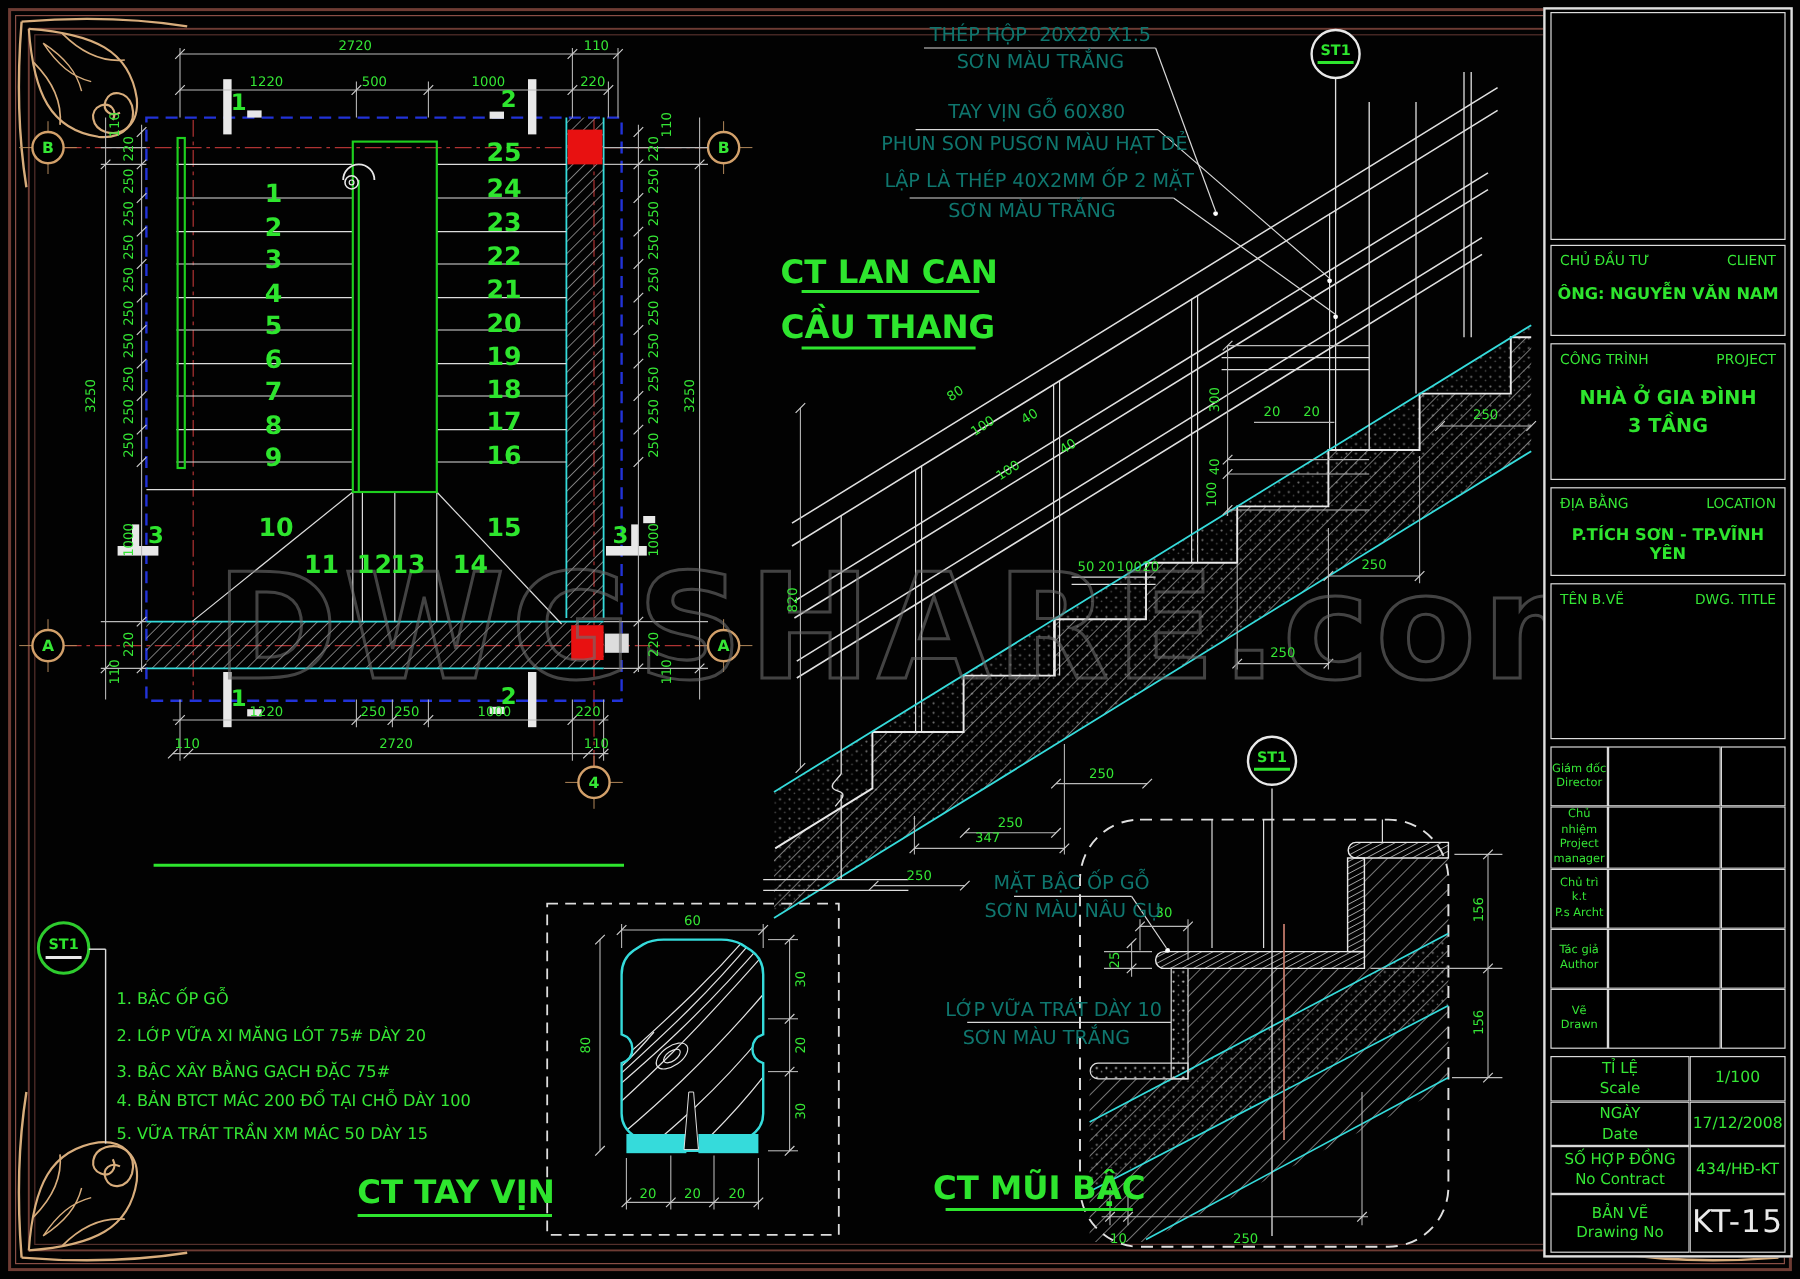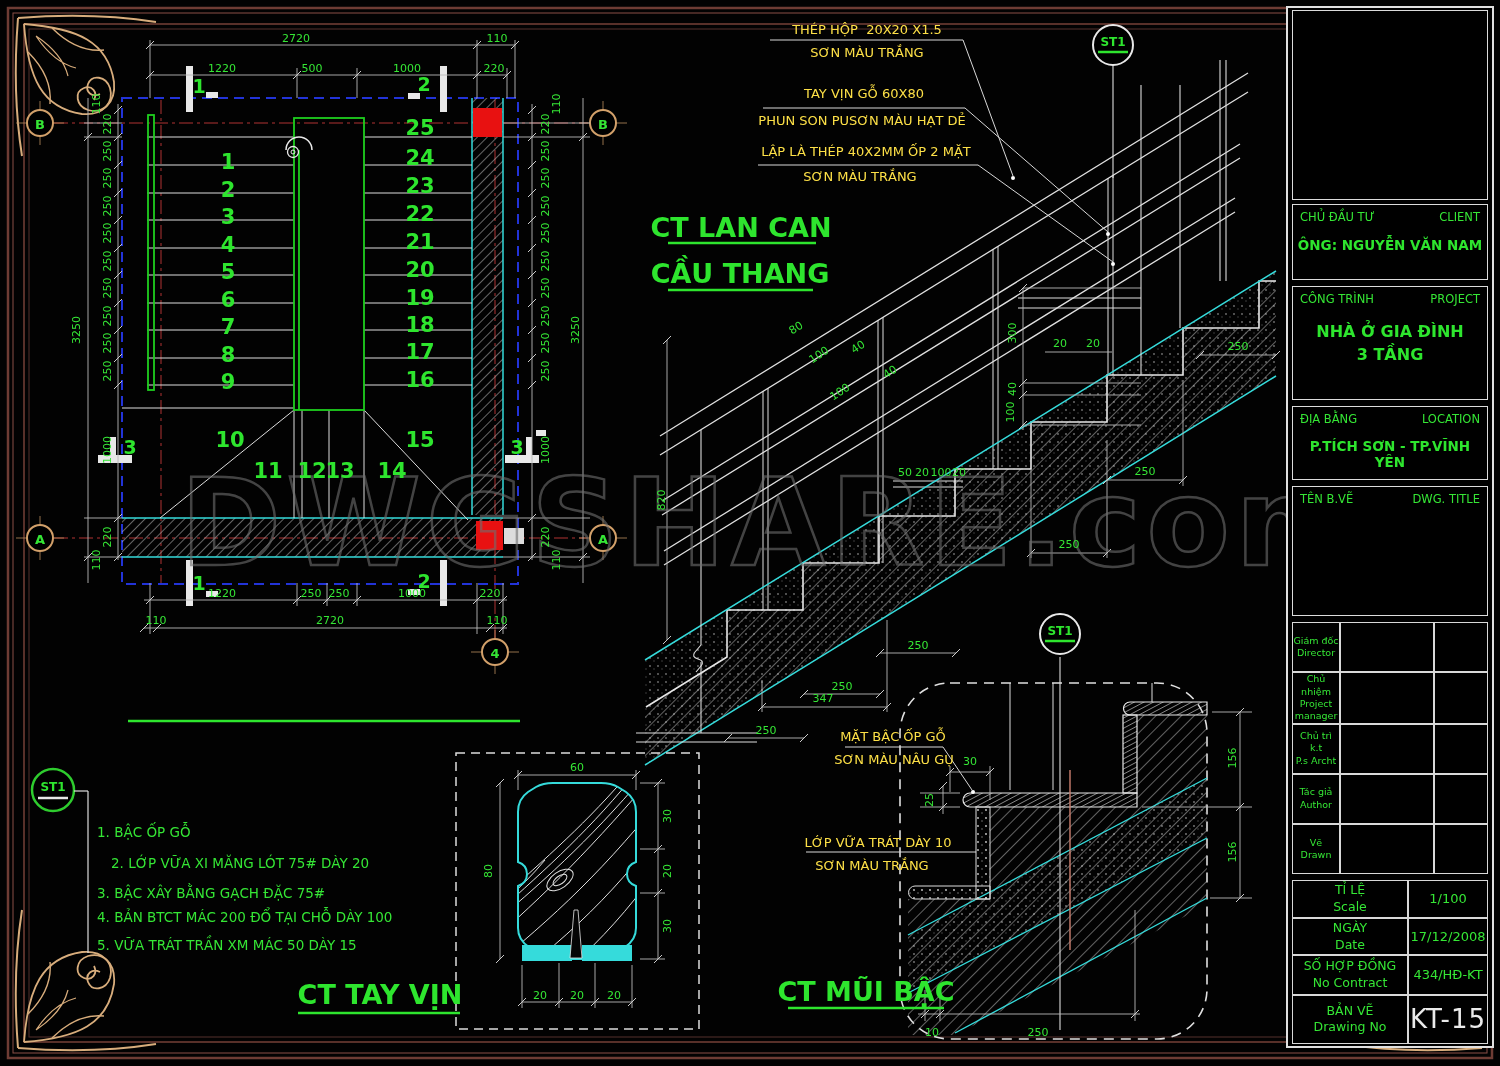--- a/index.html
+++ b/index.html
@@ -3,21 +3,21 @@
 <meta charset="utf-8">
 <style>
   html,body{margin:0;padding:0;background:#000;width:1500px;height:1066px;overflow:hidden;}
   #stage{position:relative;width:1500px;height:1066px;background:#020202;font-family:"DejaVu Sans",sans-serif;}
   svg{position:absolute;left:0;top:0;}
   .lbl{position:absolute;white-space:pre;transform:translate(-50%,-50%);line-height:1;pointer-events:none;}
   .dim{color:#35e635;font-size:11px;}
   .num{color:#2ee52e;font-size:21px;font-weight:bold;}
   .mark{color:#2ee52e;font-size:19px;font-weight:bold;}
   .grid{color:#35e635;font-size:13px;font-weight:bold;}
-  .ann{color:#fde047;font-size:13px;}
+  .ann{color:#0f766e;font-size:16px;}
   .note{color:#35e635;font-size:13.5px;}
   .big{color:#2ee52e;font-size:27px;font-weight:bold;}
   .bub{color:#2ee52e;font-size:12px;font-weight:bold;}
   #watermark{position:absolute;left:180px;top:452px;font-size:122px;font-weight:bold;letter-spacing:5px;
     color:rgba(0,0,0,0);-webkit-text-stroke:2.5px #6f6f6f;opacity:.6;pointer-events:none;z-index:5;}
   .labels{position:absolute;left:0;top:0;width:1500px;height:1066px;z-index:6;}
   
   #titleblock{position:absolute;left:1286px;top:6px;width:208px;height:1042px;background:#000;
     border:2px solid #e0e0e0;box-sizing:border-box;z-index:7;}
   .tb-box{position:absolute;left:4px;width:196px;border:1.5px solid #dcdcdc;background:#000;box-sizing:border-box;}
@@ -552,21 +552,21 @@
       <span class="lbl ann" style="left: 893px; top: 736px; transform: translate(-50%, -50%);">MẶT BẬC ỐP GỖ</span>
       <span class="lbl ann" style="left: 894px; top: 759px; transform: translate(-50%, -50%);">SƠN MÀU NÂU GỤ</span>
       <span class="lbl ann" style="left: 878px; top: 842px; transform: translate(-50%, -50%);">LỚP VỮA TRÁT DÀY 10</span>
       <span class="lbl ann" style="left: 872px; top: 865px; transform: translate(-50%, -50%);">SƠN MÀU TRẮNG</span>
       <span class="lbl big" style="left: 866px; top: 991px; transform: translate(-50%, -50%);">CT MŨI BẬC</span>
       <span class="lbl bub" style="left: 1060px; top: 631px; transform: translate(-50%, -50%);">ST1</span>
     </div>
 <div class="labels">
       <span class="lbl bub" style="left: 53px; top: 787px; transform: translate(-50%, -50%);">ST1</span>
       <span class="lbl note" style="left: 97px; top: 833px; transform: translate(0px, -50%);">1. BẬC ỐP GỖ</span>
-      <span class="lbl note" style="left: 111px; top: 864px; transform: translate(0px, -50%);">2. LỚP VỮA XI MĂNG LÓT 75# DÀY 20</span>
+      <span class="lbl note" style="left: 97px; top: 864px; transform: translate(0px, -50%);">2. LỚP VỮA XI MĂNG LÓT 75# DÀY 20</span>
       <span class="lbl note" style="left: 97px; top: 894px; transform: translate(0px, -50%);">3. BẬC XÂY BẰNG GẠCH ĐẶC 75#</span>
       <span class="lbl note" style="left: 97px; top: 918px; transform: translate(0px, -50%);">4. BẢN BTCT MÁC 200 ĐỔ TẠI CHỖ DÀY 100</span>
       <span class="lbl note" style="left: 97px; top: 946px; transform: translate(0px, -50%);">5. VỮA TRÁT TRẦN XM MÁC 50 DÀY 15</span>
     </div>
 
 <div id="titleblock">
   <div class="tb-box" style="top:2px;height:190px;"></div>
 
   <div class="tb-box" style="top:196px;height:76px;">
     <div class="tb-hdr">

